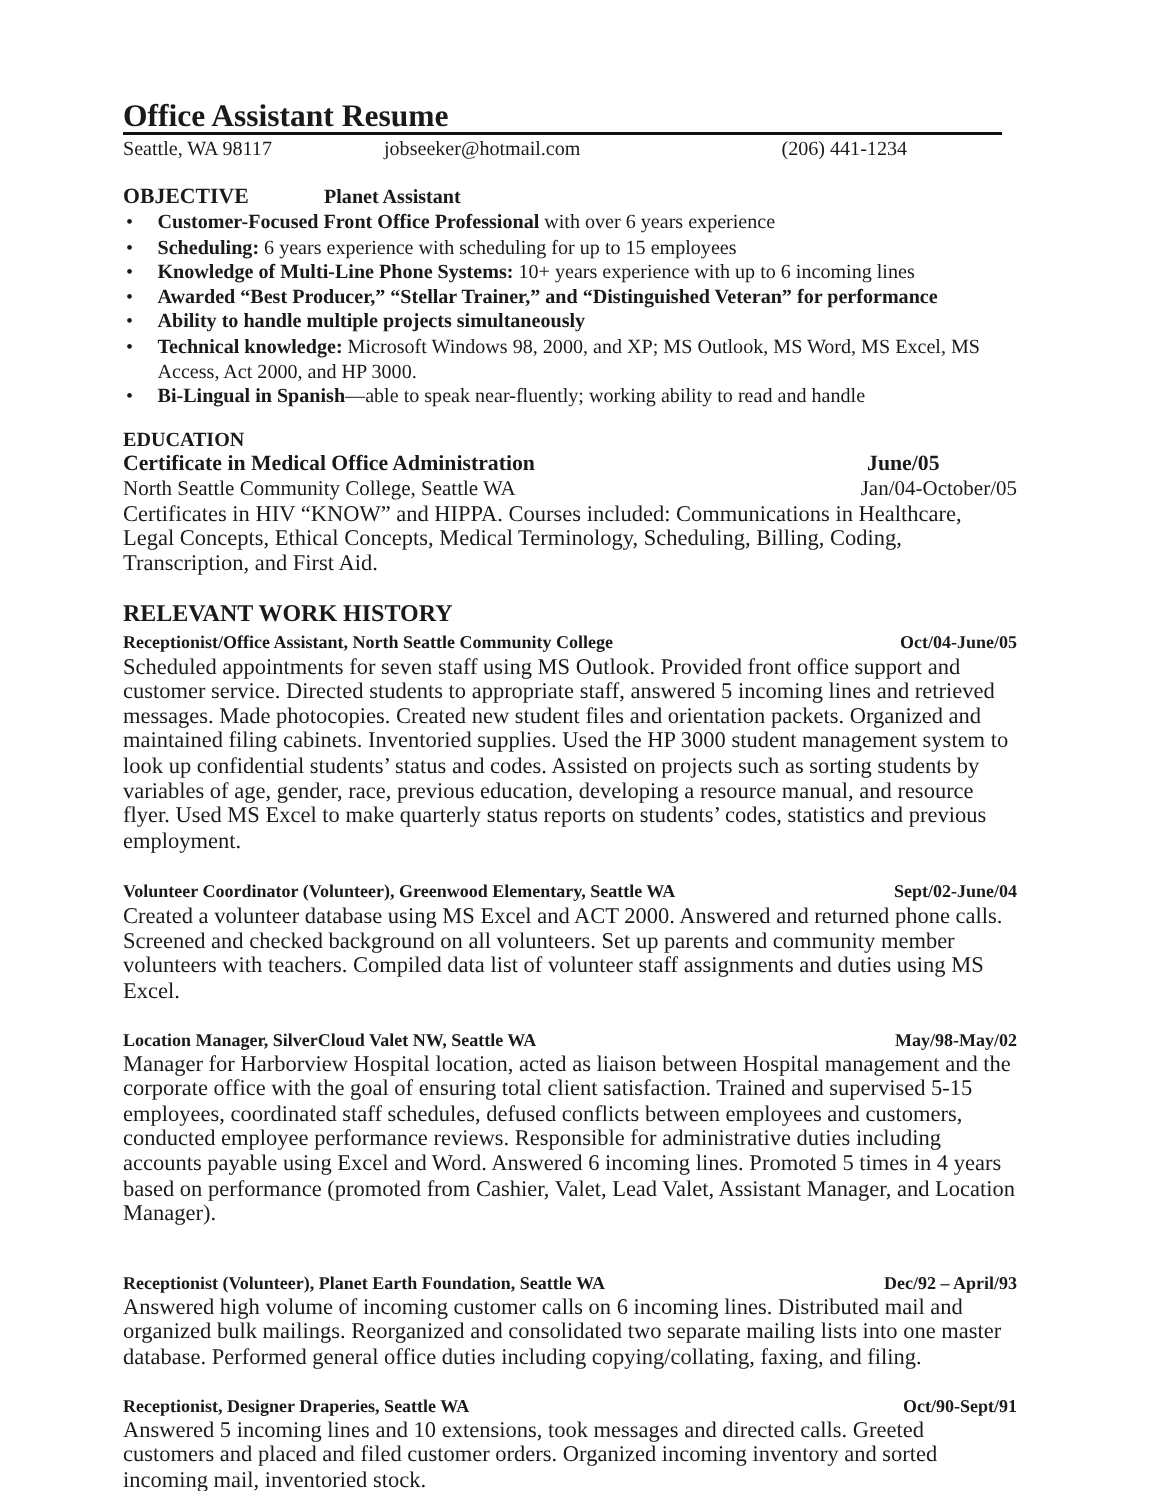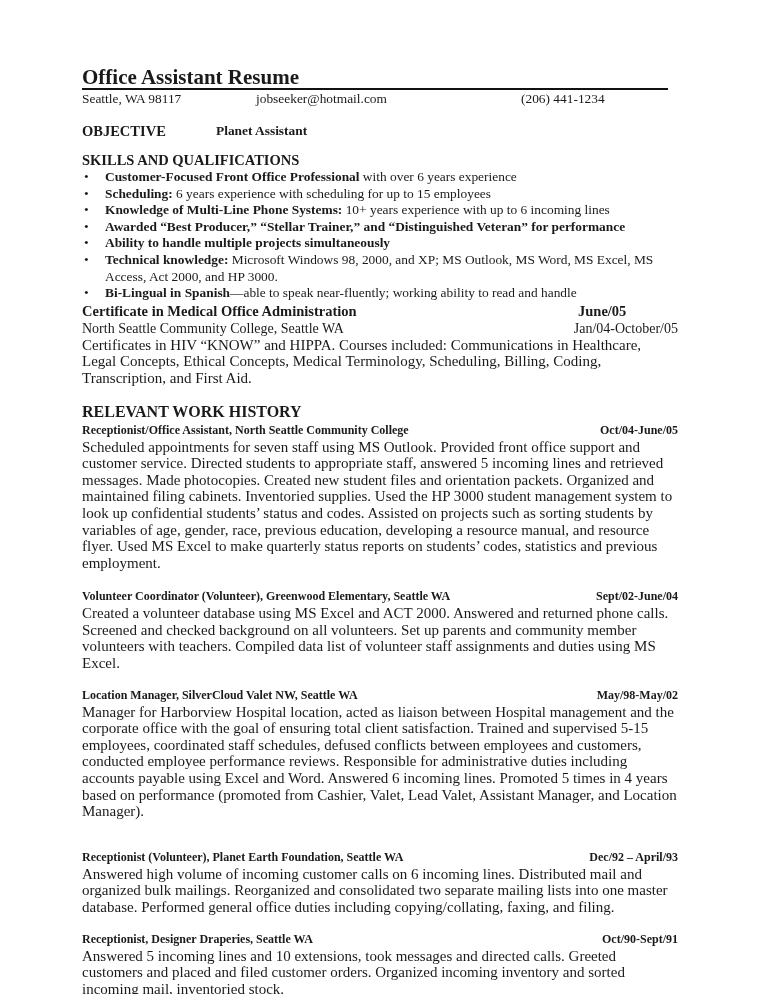--- a/index.html
+++ b/index.html
@@ -61,31 +61,31 @@
     <span class="loc">Seattle, WA 98117</span>
     <span class="email">jobseeker@hotmail.com</span>
     <span class="phone">(206) 441-1234</span>
   </div>
 
   <div class="objective">
     <span class="lbl">OBJECTIVE</span>
     <span class="val">Planet Assistant</span>
   </div>
 
-  <div class="h-skills">SKILLS AND QUALIFICATIONS</div>
   <ul class="skills">
     <li><span class="bullet">•</span><b>Customer-Focused Front Office Professional</b><span> with over 6 years experience</span></li>
     <li><span class="bullet">•</span><b>Scheduling:</b><span> 6 years experience with scheduling for up to 15 employees</span></li>
     <li><span class="bullet">•</span><b>Knowledge of Multi-Line Phone Systems:</b><span> 10+ years experience with up to 6 incoming lines</span></li>
     <li><span class="bullet">•</span><b>Awarded “Best Producer,” “Stellar Trainer,” and “Distinguished Veteran” for performance</b><span></span></li>
     <li><span class="bullet">•</span><b>Ability to handle multiple projects simultaneously</b><span></span></li>
     <li><span class="bullet">•</span><b>Technical knowledge:</b><span> Microsoft Windows 98, 2000, and XP; MS Outlook, MS Word, MS Excel, MS Access, Act 2000, and HP 3000.</span></li>
     <li><span class="bullet">•</span><b>Bi-Lingual in Spanish</b><span>—able to speak near-fluently; working ability to read and handle</span></li>
   </ul>
 
+  <div class="h-edu">EDUCATION</div>
   <div class="row edu-title">
     <span>Certificate in Medical Office Administration</span>
     <span class="date fixed">June/05</span>
   </div>
   <div class="row edu-school">
     <span>North Seattle Community College, Seattle WA</span>
     <span class="date">Jan/04-October/05</span>
   </div>
   <div class="para">Certificates in HIV “KNOW” and HIPPA. Courses included: Communications in Healthcare, Legal Concepts, Ethical Concepts, Medical Terminology, Scheduling, Billing, Coding, Transcription, and First Aid.</div>
 

